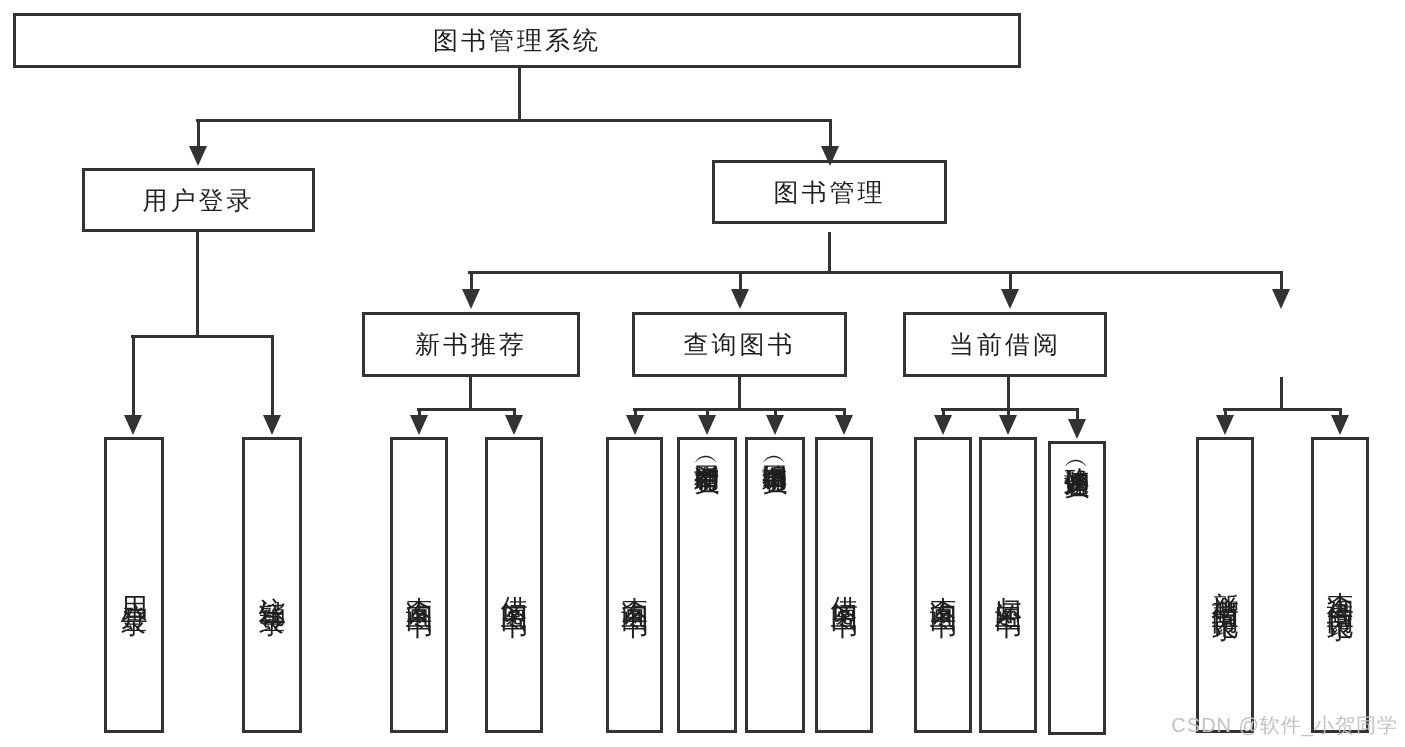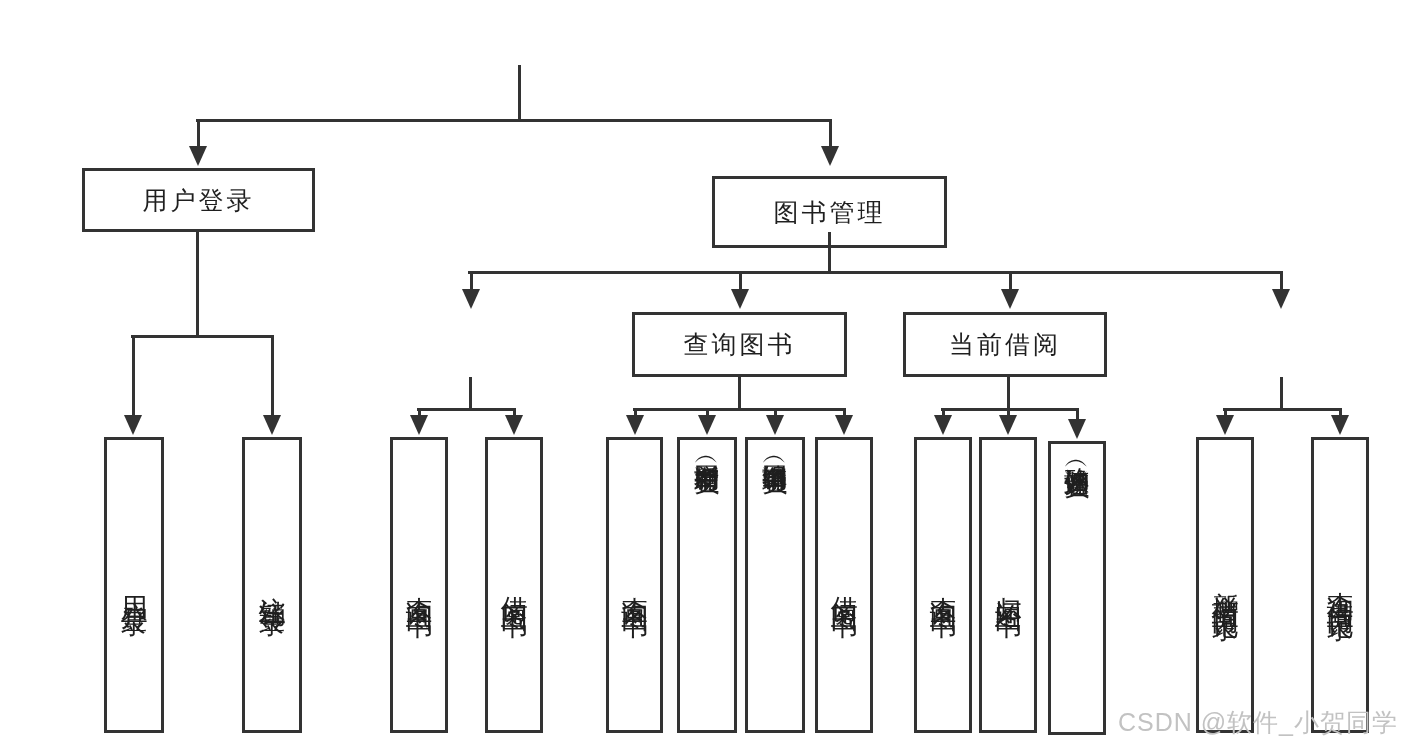--- a/index.html
+++ b/index.html
@@ -10,36 +10,42 @@
   .box.h span{font-size:25px;letter-spacing:3px;white-space:nowrap;}
   .box.v span{writing-mode:vertical-rl;text-orientation:mixed;font-size:27px;
               letter-spacing:5px;line-height:1.05;}
   .box.v.long{align-items:flex-start;}
   .box.v.long span{font-size:25px;letter-spacing:1px;padding-top:4px;}
   .vline{position:absolute;width:3px;background:#333;}
   .hline{position:absolute;height:3px;background:#333;}
   .tri{position:absolute;width:0;height:0;
        border-left:9px solid transparent;border-right:9px solid transparent;
        border-top:20px solid #333;}
-  .watermark{position:absolute;right:7px;bottom:8px;font-size:25px;color:#c2c2c2;
+  .watermark{position:absolute;right:7px;bottom:8px;font-size:20px;color:#c2c2c2;
              letter-spacing:1px;white-space:nowrap;}
 </style>
 </head>
 <body>
 
 <div class="canvas">
 
+  <div class="box h" style="left:13px;top:13px;width:1008px;height:55px">
+    <span>图书管理系统</span>
+  </div>
 
   <div class="box h" style="left:82px;top:168px;width:233px;height:64px">
     <span>用户登录</span>
   </div>
-  <div class="box h" style="left:712px;top:176px;width:235px;height:72px">
+  <div class="box h" style="left:712px;top:160px;width:235px;height:64px">
     <span>图书管理</span>
   </div>
 
+  <div class="box h" style="left:362px;top:312px;width:218px;height:65px">
+    <span>新书推荐</span>
+  </div>
   <div class="box h" style="left:632px;top:312px;width:215px;height:65px">
     <span>查询图书</span>
   </div>
   <div class="box h" style="left:903px;top:312px;width:204px;height:65px">
     <span>当前借阅</span>
   </div>
 
   <div class="box v" style="left:104px;top:437px;width:60px;height:296px">
     <span>用户登录</span>
   </div>

